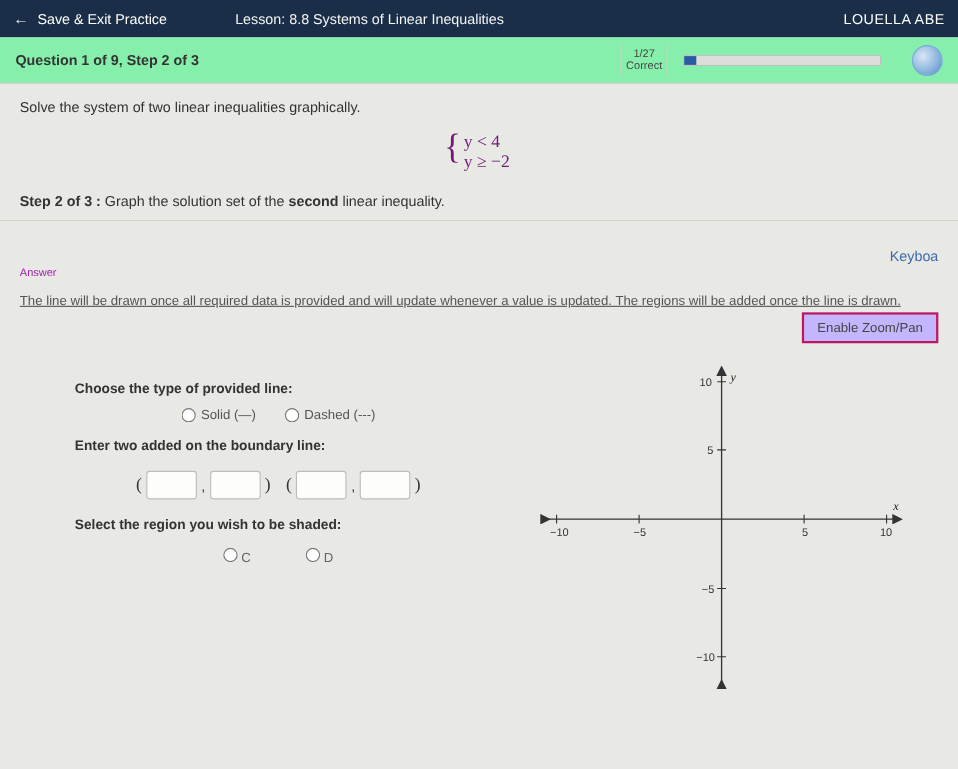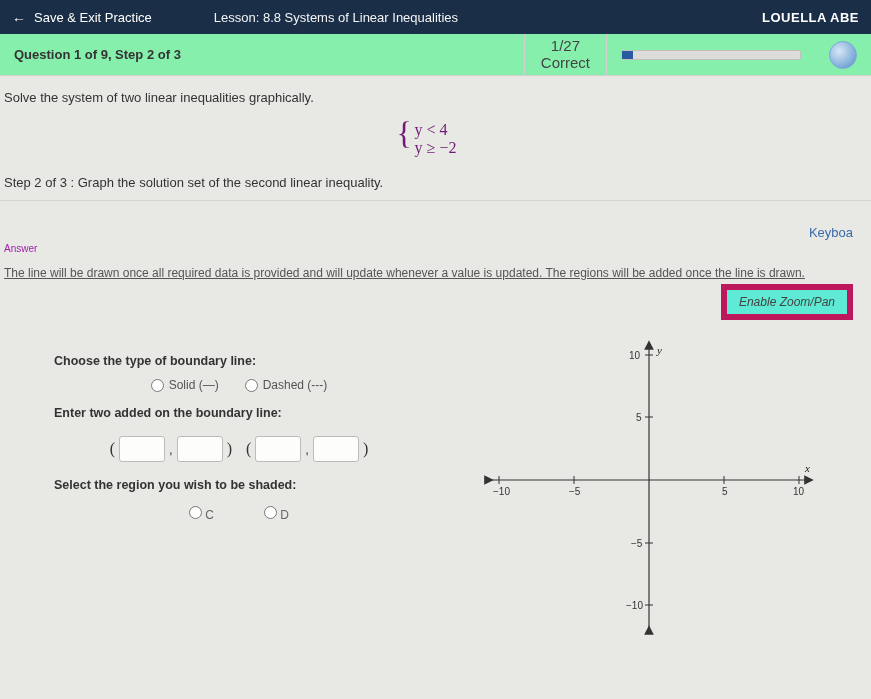--- a/index.html
+++ b/index.html
@@ -17,45 +17,45 @@
     color: #fff;
     height: 34px;
     display: flex;
     align-items: center;
     padding: 0 12px;
     font-size: 13px;
   }
   .topbar .back-arrow { margin-right: 8px; font-size: 14px; }
   .topbar .save-exit { margin-right: 18px; }
   .topbar .lesson { opacity: 0.95; padding-left: 44px; }
-  .topbar .user { margin-left: auto; font-weight: bold; letter-spacing: 0.5px; }
+  .topbar .user { margin-left: auto; font-weight: normal; letter-spacing: 0.5px; }
 
   .subheader {
     background: #86efac;
     border-bottom: 1px solid #d0d0cc;
     height: 42px;
     display: flex;
     align-items: center;
     padding: 0 14px;
   }
   .subheader .qtitle { font-weight: bold; color: #333; font-size: 13px; }
   .center-block {
     margin-left: auto;
     display: flex;
     align-items: center;
     gap: 14px;
   }
   .correct-box {
     text-align: center;
     line-height: 1.1;
-    font-size: 15px;
+    font-size: 10px;
     color: #444;
     border-left: 1px solid #d0d0cc;
     border-right: 1px solid #d0d0cc;
-    padding: 4px 16px;
+    padding: 4px 4px;
   }
   .progress-wrap {
     width: 180px;
     height: 10px;
     background: #dcdcd8;
     border: 1px solid #c0c0bc;
     border-radius: 2px;
     position: relative;
     margin-right: 8px;
   }
@@ -66,21 +66,21 @@
   }
   .status-circle {
     width: 28px; height: 28px;
     border-radius: 50%;
     background: radial-gradient(circle at 35% 35%, #d9e6f5, #7aa9d8 70%, #4a7fb5);
     border: 1px solid #7aa9d8;
     margin-left: 6px;
   }
 
   .content {
-    padding: 14px 18px 0 4px;
+    padding: 14px 18px 0 18px;
   }
   .instruction { color: #333; font-size: 13px; margin-bottom: 16px; }
   .system {
     text-align: center;
     font-family: 'Times New Roman', serif;
     font-size: 16px;
     margin: 8px 0 18px 0;
     color: #701a75;
   }
   .brace {
@@ -91,21 +91,21 @@
   }
   .brace::before {
     content: "{";
     position: absolute;
     left: -4px;
     top: -4px;
     font-size: 32px;
     line-height: 32px;
   }
   .step { font-size: 13px; margin-bottom: 10px; }
-  .step b { font-weight: normal; }
+  .step b { font-weight: bold; }
 
   .divider { border-top: 1px solid #d5d5d0; margin: 8px -18px 0 -18px; }
 
   .answer-row {
     display: flex;
     align-items: center;
     padding: 10px 0 4px 0;
   }
   .answer-label { color: #a21caf; font-size: 10px; margin-top: 32px; }
   .keyboard-link {
@@ -116,28 +116,27 @@
   }
 
   .hint {
     font-size: 12px;
     color: #555;
     margin: 8px 0 10px 0;
     text-decoration: underline;
   }
   .zoom-btn {
     float: right;
-    border: 6px solid #be185d;
-    background: #5eead4;
+    border: 2px solid #be185d;
+    background: #c4b5fd;
     padding: 5px 12px;
     font-size: 12px;
     color: #444;
     cursor: pointer;
     margin-top: -6px;
-    font-style: italic;
   }
 
   .work-area {
     display: flex;
     gap: 20px;
     margin-top: 20px;
   }
   .controls {
     flex: 0 0 420px;
     padding-left: 50px;
@@ -245,21 +244,21 @@
     <span class="answer-label">Answer</span>
     <span class="keyboard-link">Keyboa</span>
   </div>
 
   <div class="hint">The line will be drawn once all required data is provided and will update whenever a value is updated. The regions will be added once the line is drawn.</div>
   <button class="zoom-btn">Enable Zoom/Pan</button>
   <div style="clear:both"></div>
 
   <div class="work-area">
     <div class="controls">
-      <div class="section-title">Choose the type of boundary line:</div>
+      <div class="section-title">Choose the type of provided line:</div>
       <div class="radio-row">
         <label>
           <input type="radio" name="linetype" style="">
           <span>Solid (—)</span>
         </label>
         <label>
           <input type="radio" name="linetype" style="">
           <span>Dashed (---)</span>
         </label>
       </div>

